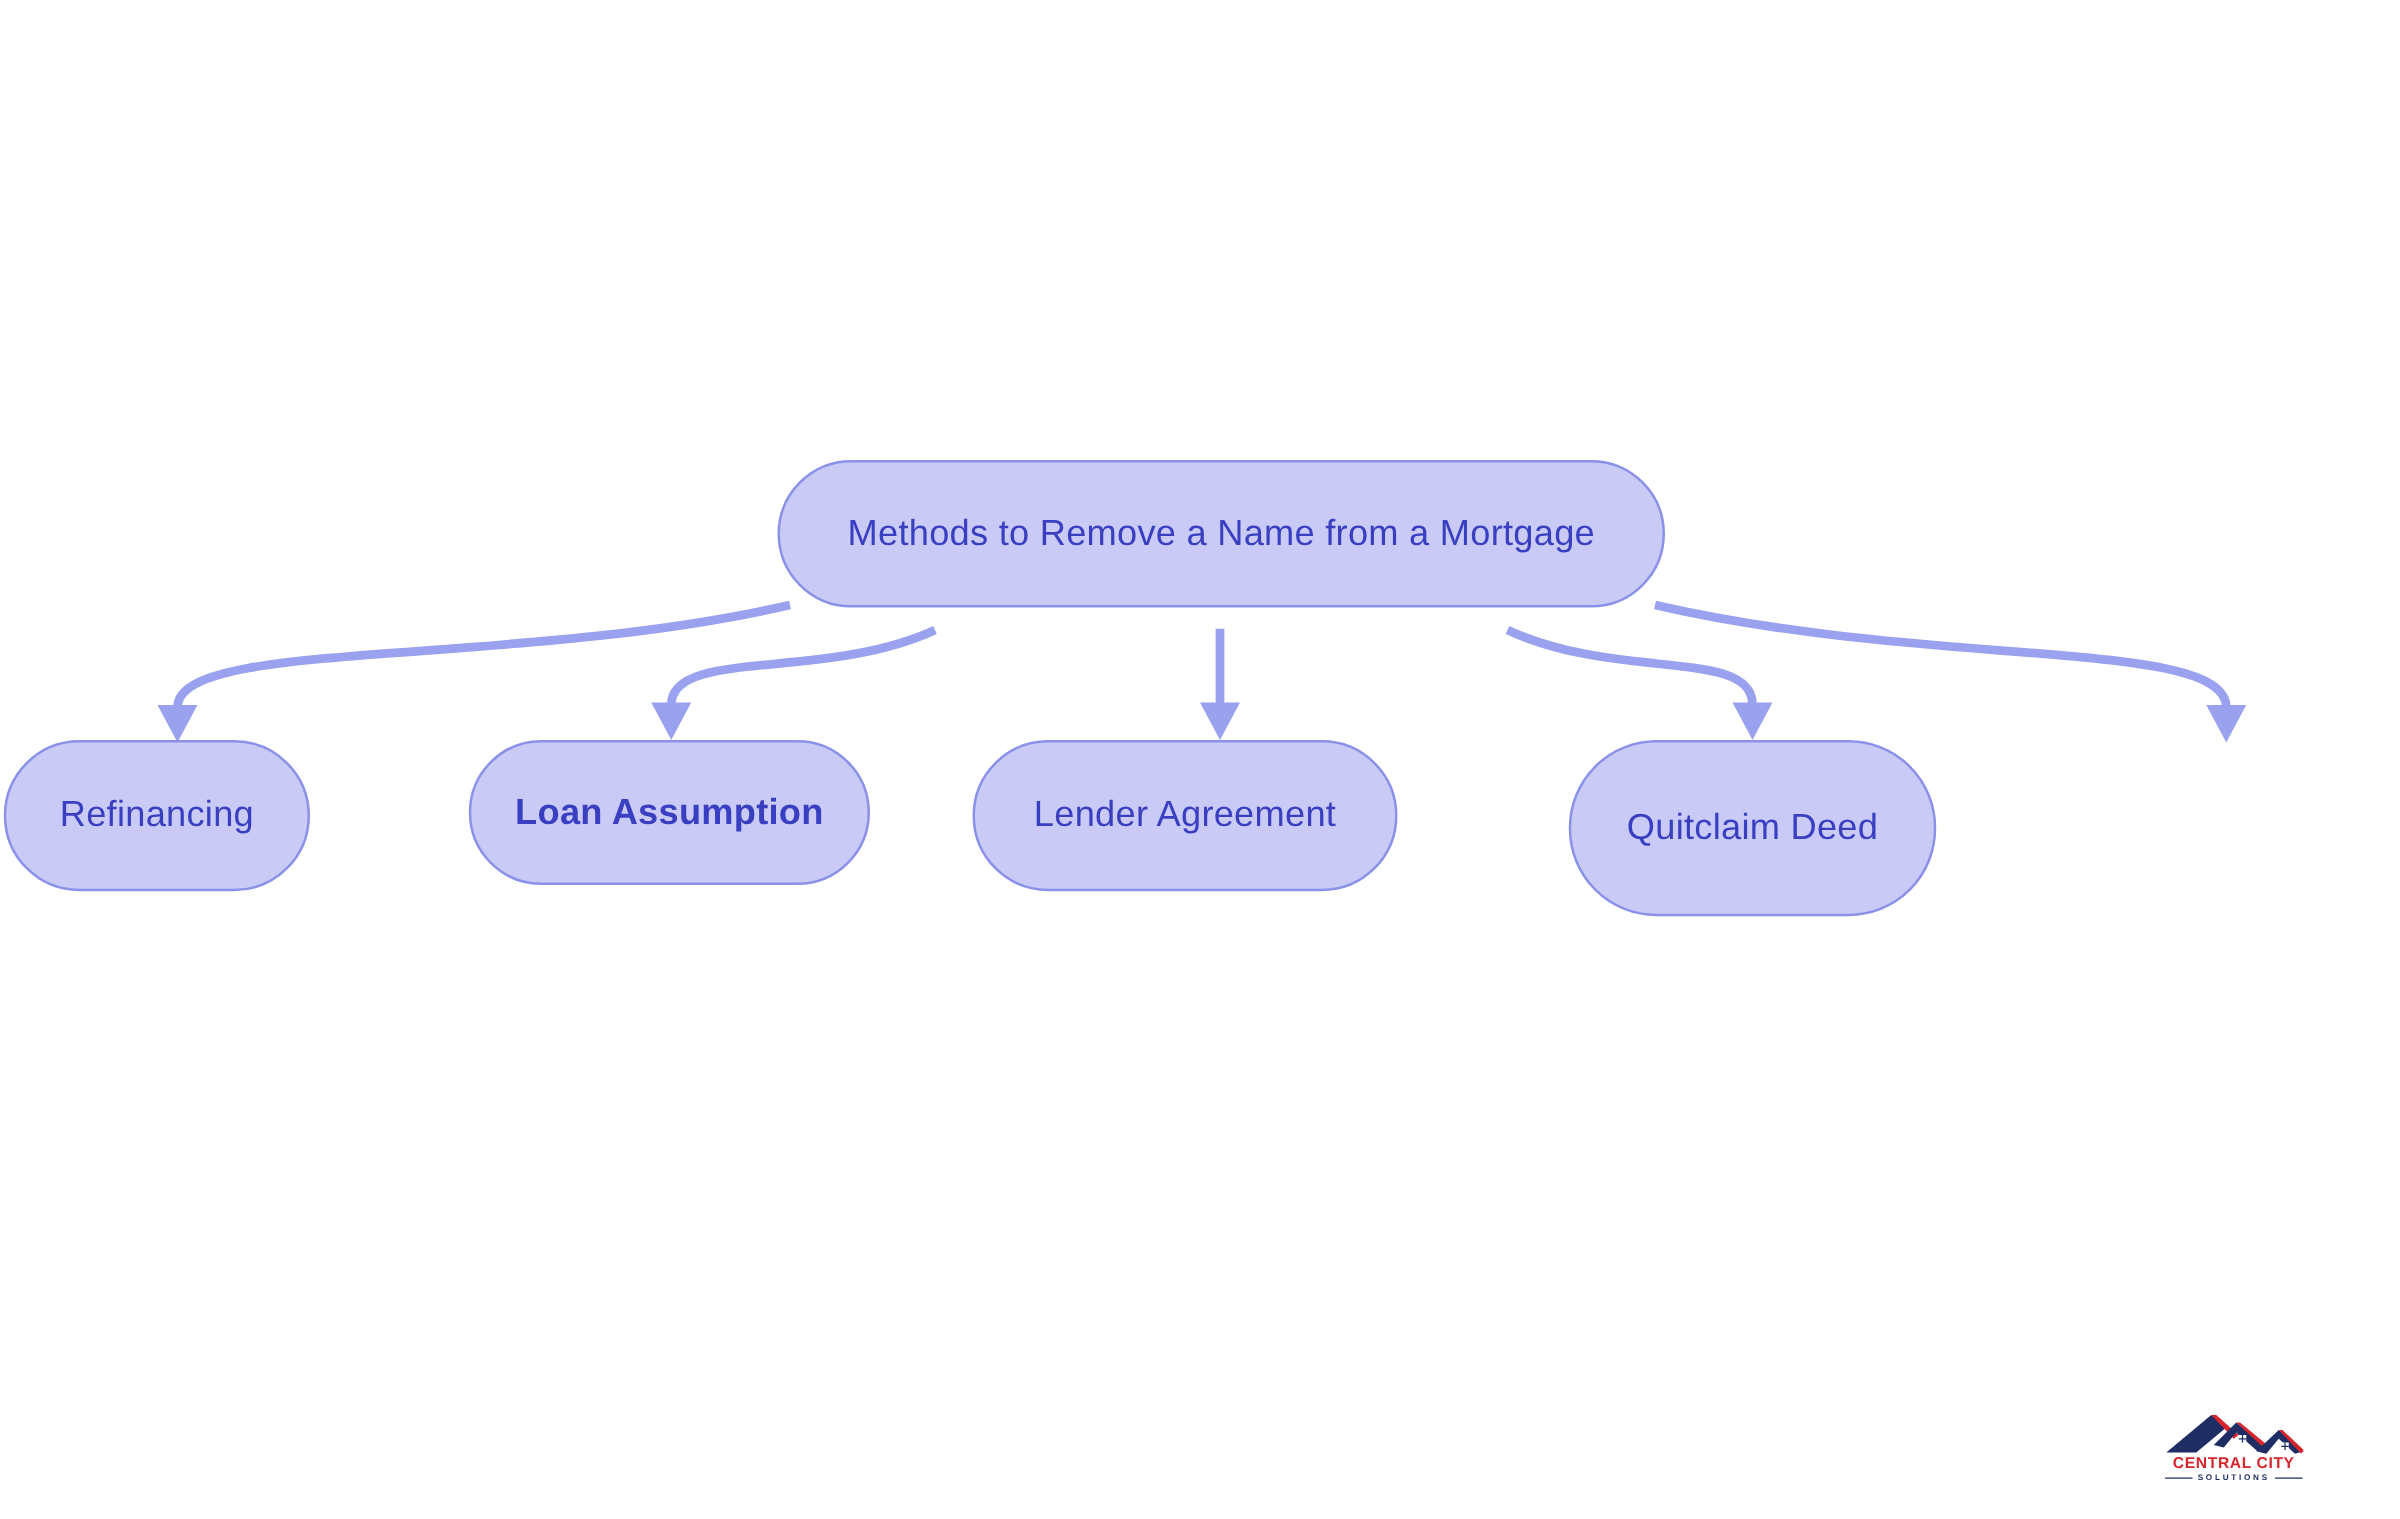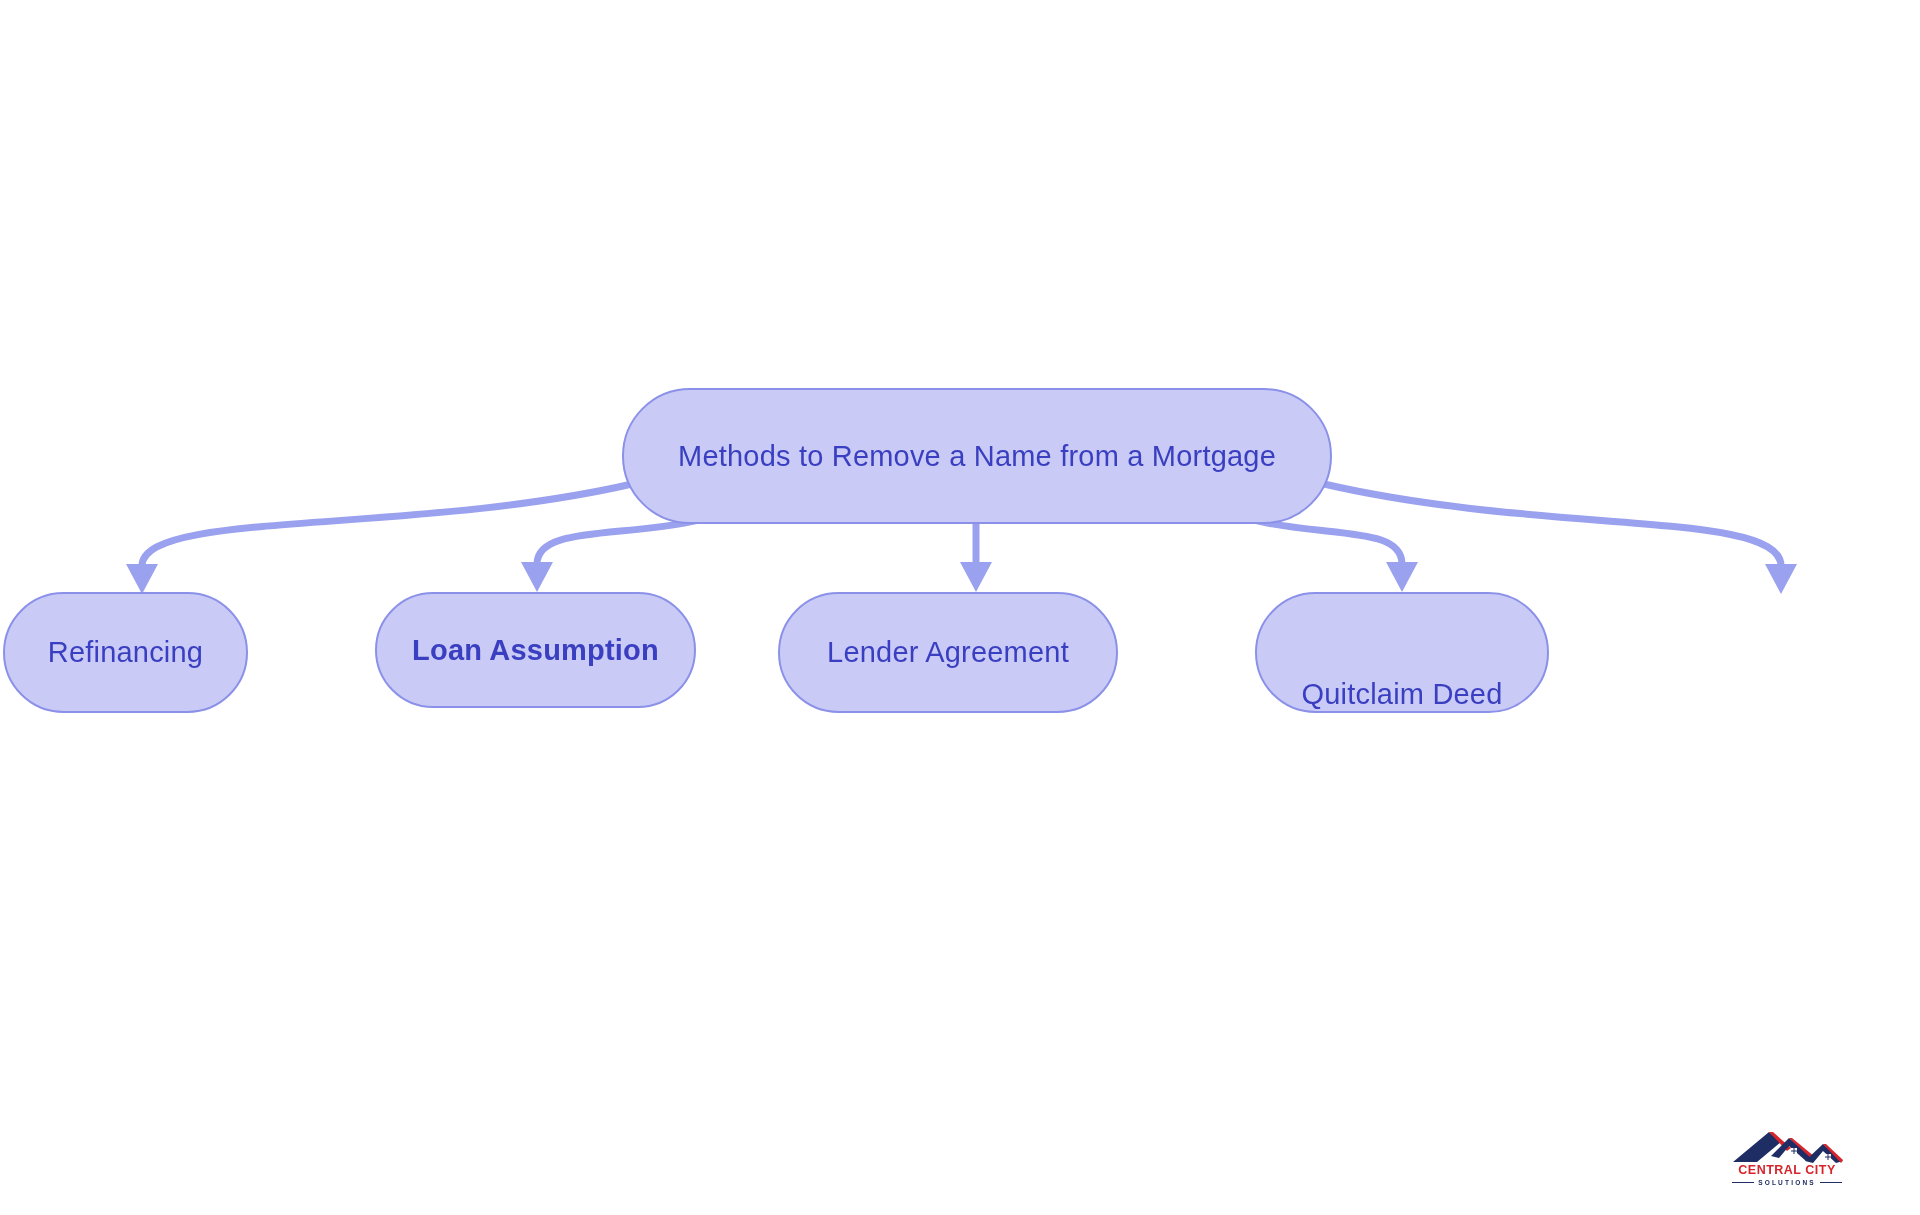--- a/index.html
+++ b/index.html
@@ -34,25 +34,25 @@
     border-radius: 70px;
     display: flex;
     align-items: center;
     justify-content: center;
     color: #3a3fc1;
     font-size: 29px;
     letter-spacing: 0.2px;
     text-align: center;
     white-space: nowrap;
   }
-  .node-root   { left: 622px;  top: 388px; width: 710px; height: 136px; border-radius: 68px; text-align: center; }
+  .node-root   { left: 622px;  top: 368px; width: 710px; height: 118px; border-radius: 68px; text-align: center; }
   .node-c0     { left: 3px;   top: 592px; width: 245px; height: 121px; }
   .node-c1     { left: 375px;  top: 592px; width: 321px; height: 116px; font-weight: bold; }
   .node-c2     { left: 778px;  top: 592px; width: 340px; height: 121px; }
-  .node-c3     { left: 1255px; top: 592px; width: 294px; height: 121px; align-items: flex-end; }
+  .node-c3     { left: 1255px; top: 592px; width: 294px; height: 141px; }
   .node-c4     { left: 1660px; top: 592px; width: 244px; height: 121px; }
 
   .brand {
     position: absolute;
     left: 1724px;
     top: 1130px;
     width: 126px;
     height: 64px;
     z-index: 3;
     display: flex;

